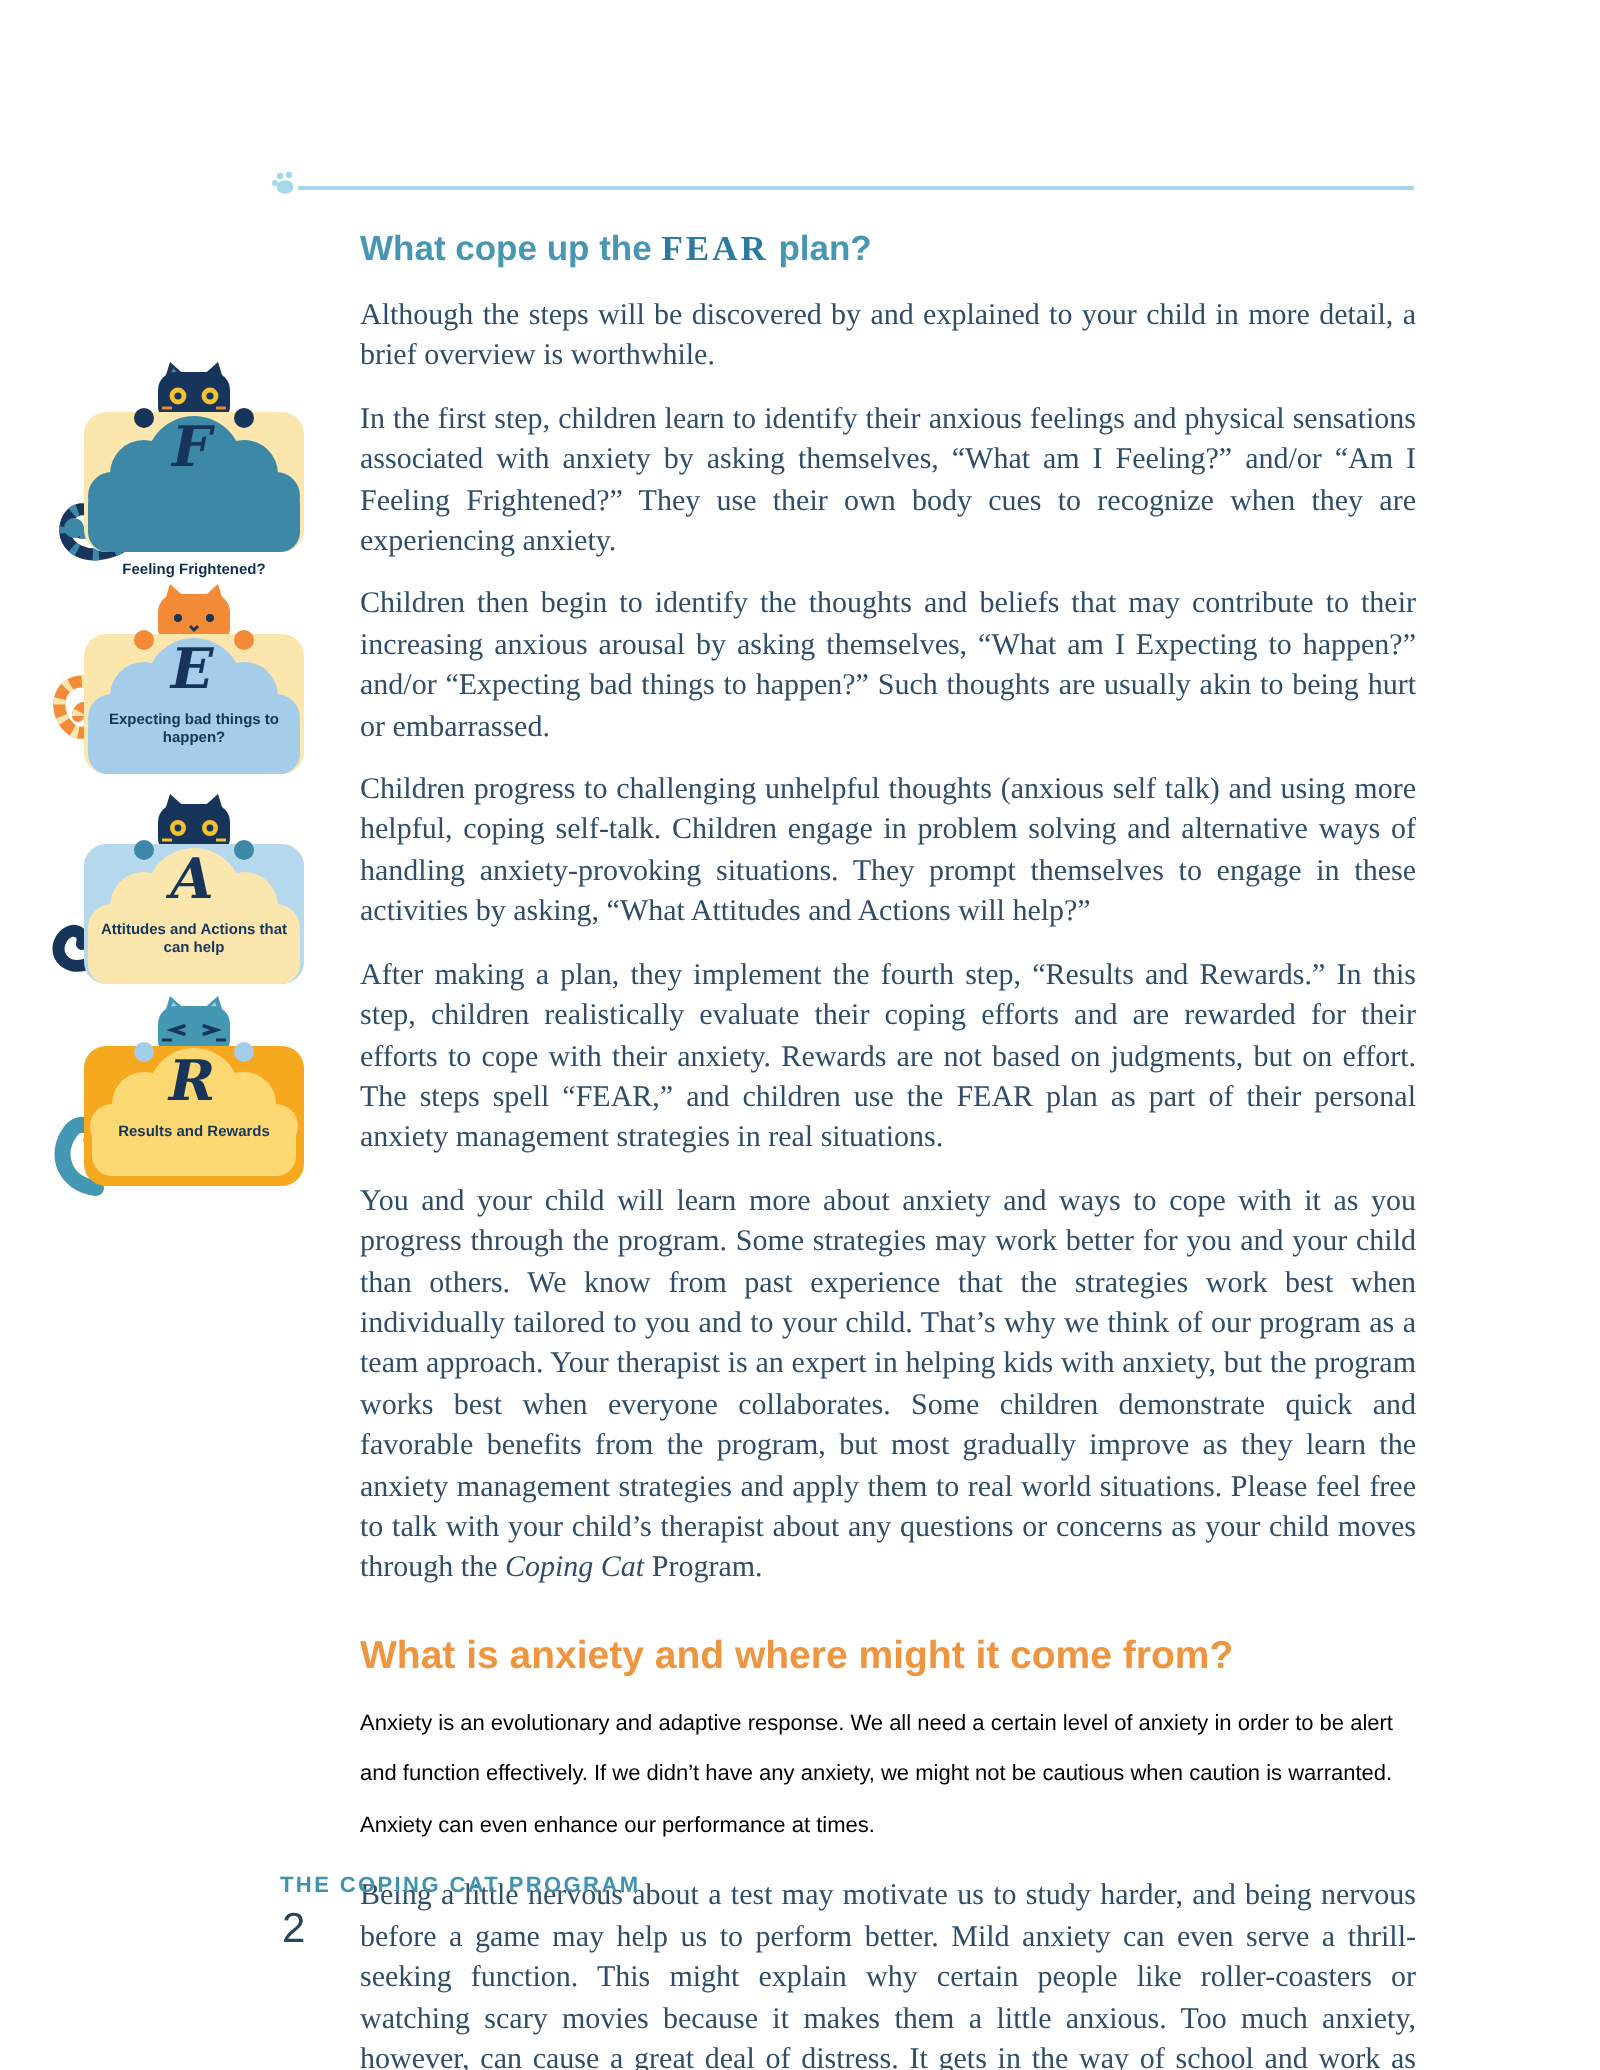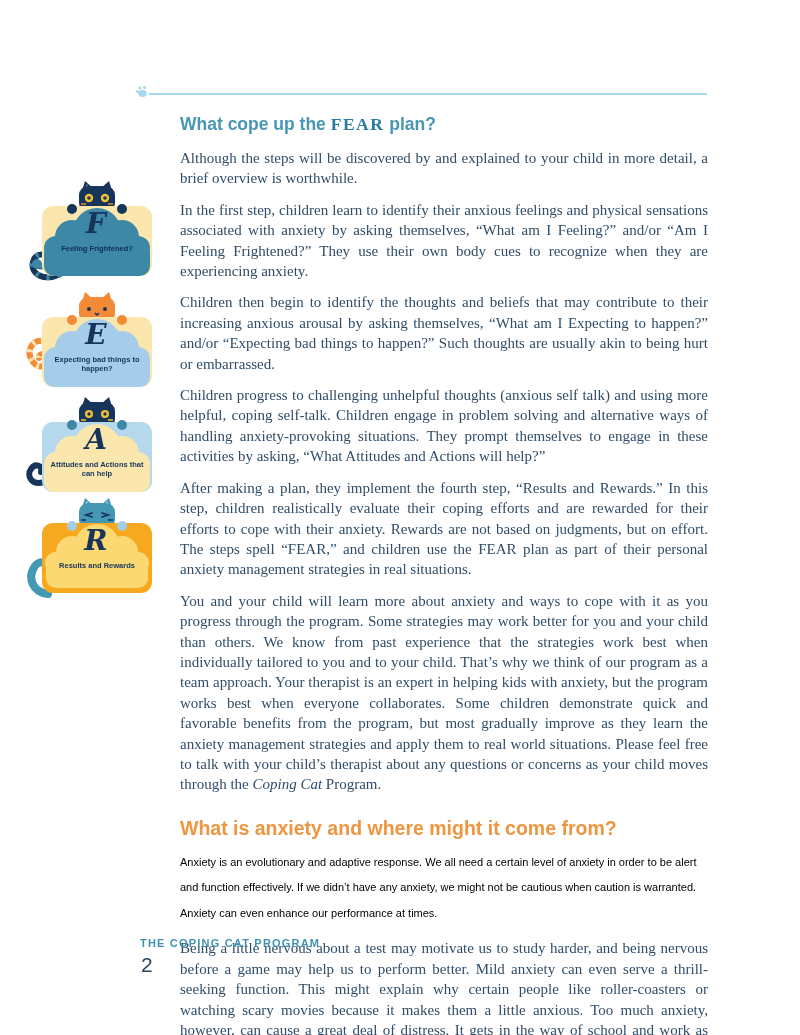--- a/index.html
+++ b/index.html
@@ -70,21 +70,21 @@
         <g fill="#3d87a7">
           <circle cx="71" cy="52" r="24"></circle>
             <circle cx="46" cy="57" r="17"></circle>
             <circle cx="96" cy="57" r="17"></circle>
           <circle cx="30" cy="68" r="12"></circle>
             <circle cx="112" cy="68" r="12"></circle>
           <rect x="18" y="62" width="106" height="34" rx="10"></rect>
         </g>
       </svg>
       <div class="badge-letter">F</div>
-      <div class="badge-label" style="color:#0e2f52;">Feeling Frightened?</div>
+      <div class="badge-label" style="color:#0e2f52;margin-top:36px;">Feeling Frightened?</div>
     </figure>
 
     <figure class="badge badge-e">
       <svg width="140" height="104" viewBox="0 0 140 104">
         <path d="M18 50 C4 48 0 62 7 71 C13 79 23 75 21 67 C19 61 13 62 13 67" fill="none" stroke="#f28a38" stroke-width="6" stroke-linecap="round"></path>
         <path d="M18 50 C4 48 0 62 7 71 C13 79 23 75 21 67 C19 61 13 62 13 67" fill="none" stroke="#fbe7ae" stroke-width="6" stroke-linecap="butt" stroke-dasharray="3 6"></path>
         <path d="M55 14 L59 1 L68 9 Z" fill="#f28a38"></path>
         <path d="M74 9 L83 1 L87 14 Z" fill="#f28a38"></path>
         <rect x="53" y="6" width="36" height="26" rx="9" fill="#f28a38"></rect>
         <circle cx="63" cy="18" r="2" fill="#17355a"></circle>

